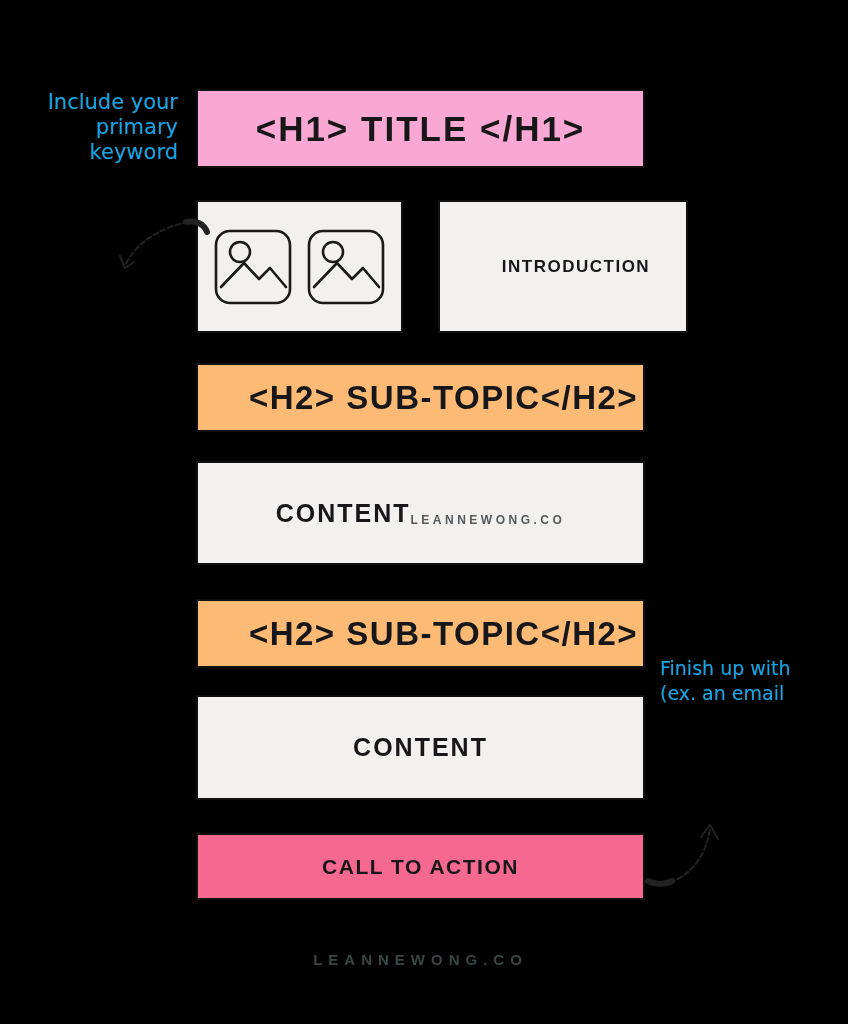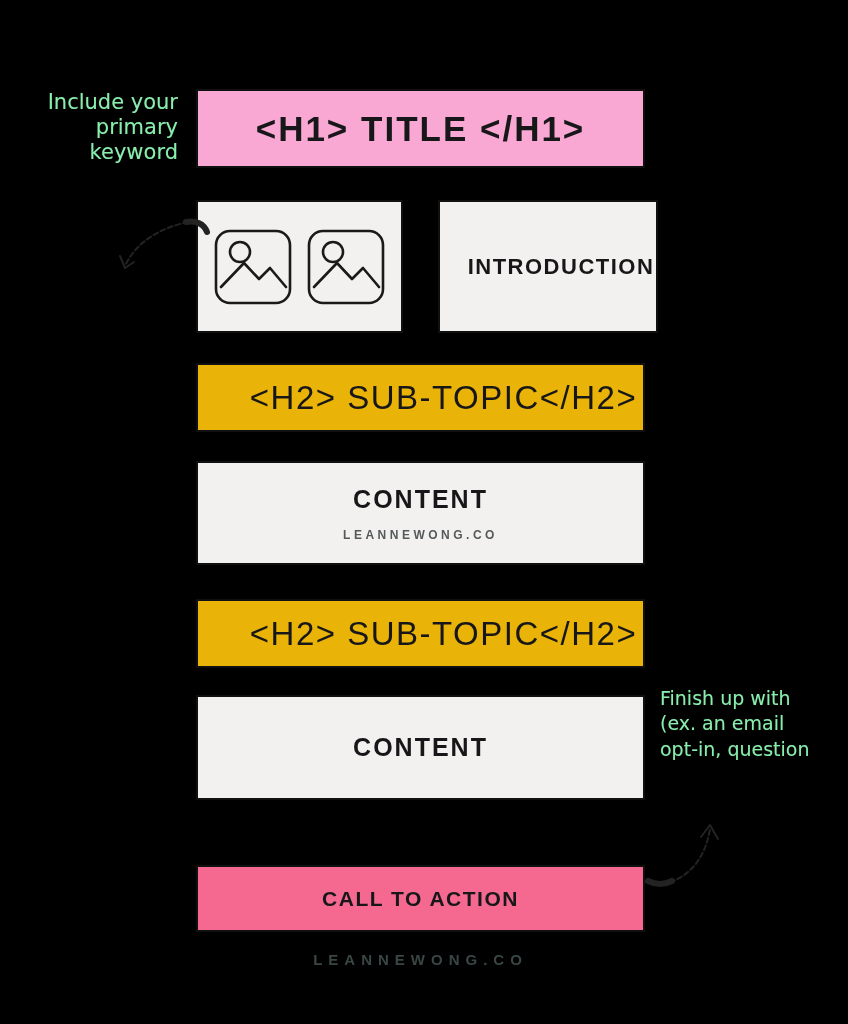--- a/index.html
+++ b/index.html
@@ -26,68 +26,68 @@
     top: 89px; height: 79px;
     background: #f9a8d4;
     font-size: 35px; font-weight: 800; letter-spacing: 2px;
   }
   .block-media {
     top: 200px; height: 133px; width: 207px;
     background: #F2F1EF;
     gap: 15px;
   }
   .block-intro {
-    top: 200px; height: 133px; width: 220px; left: 438px;
+    top: 200px; height: 133px; width: 250px; left: 438px;
     background: #F2F1EF;
-    font-size: 22px; font-weight: 800; letter-spacing: 1.5px; padding-left: 26px;
+    font-size: 17px; font-weight: 800; letter-spacing: 1.5px; padding-left: 26px;
   }
   .block-h2 {
     height: 69px;
-    background: #eab308;
-    font-size: 33px; font-weight: 400; letter-spacing: 1.5px; padding-left: 46px;
+    background: #fdba74;
+    font-size: 33px; font-weight: 700; letter-spacing: 1.5px; padding-left: 46px;
   }
   .block-h2.first { top: 363px; }
   .block-h2.second { top: 599px; }
   .block-content {
     background: #F2F1EF;
-    flex-direction: column;
+    flex-direction: row;
     font-size: 25px; font-weight: 800; letter-spacing: 2px;
   }
   .block-content.first { top: 461px; height: 104px; }
   .block-content.second { top: 695px; height: 105px; }
   .watermark {
     margin-top: 14px;
     font-size: 12px; font-weight: 700; letter-spacing: 3.5px;
     color: #55595b;
   }
   .block-cta {
     top: 833px; height: 67px;
     background: #F56990;
-    font-size: 21px; font-weight: 800; letter-spacing: 1.5px; margin-top: 32px;
+    font-size: 21px; font-weight: 800; letter-spacing: 1.5px;
   }
   .annotation {
     position: absolute;
     font-family: "DejaVu Sans", sans-serif;
-    color: #86efac;
+    color: #0ea5e9;
     text-shadow: 0 0 1px #3a3a3a;
     line-height: 1.18;
   }
   .note-keyword {
     top: 90px; left: 40px; width: 138px;
     text-align: right;
     font-size: 21px;
   }
   .note-media {
     top: 280px; left: 60px; width: 122px;
     text-align: center;
   }
   .note-media .line1 { font-size: 23px; }
   .note-media .line2 { font-size: 15px; margin-top: 2px; }
   .note-cta {
-    top: 686px; left: 660px; width: 186px;
+    top: 656px; left: 660px; width: 186px;
     text-align: left;
     font-size: 19px;
     line-height: 1.34;
   }
   .arrow-svg { position: absolute; overflow: visible; }
   .footer-brand {
     position: absolute;
     top: 951px; left: 196px; width: 449px;
     text-align: center;
     font-size: 15px; font-weight: 700; letter-spacing: 6px;
@@ -151,21 +151,20 @@
   <svg class="arrow-svg" style="left:100px; top:200px;" width="120" height="90" viewBox="0 0 120 90">
     <path d="M107 32 C 104 24, 96 20, 86 22" fill="none" stroke="#232323" stroke-width="6" stroke-linecap="round"></path>
     <path d="M88 22 C 60 28, 36 42, 25 66" fill="none" stroke="#232323" stroke-width="2" stroke-linecap="round" stroke-dasharray="5 3"></path>
     <path d="M20 56 L25 68 L34 62" fill="none" stroke="#232323" stroke-width="2" stroke-linecap="round" stroke-linejoin="round"></path>
   </svg>
 
 
   <div class="annotation note-cta">
     <div>Finish up with</div>
     <div>(ex. an email</div>
-    <div>opt-in, question</div>
   </div>
 
   <svg class="arrow-svg" style="left:640px; top:805px;" width="100" height="95" viewBox="0 0 100 95">
     <path d="M8 76 C 16 80, 24 80, 32 76" fill="none" stroke="#232323" stroke-width="6" stroke-linecap="round"></path>
     <path d="M30 77 C 52 70, 66 50, 70 24" fill="none" stroke="#232323" stroke-width="2" stroke-linecap="round" stroke-dasharray="5 3"></path>
     <path d="M61 32 L70 20 L78 34" fill="none" stroke="#232323" stroke-width="2" stroke-linecap="round" stroke-linejoin="round"></path>
   </svg>
 
   <div class="footer-brand">LEANNEWONG.CO</div>
 

